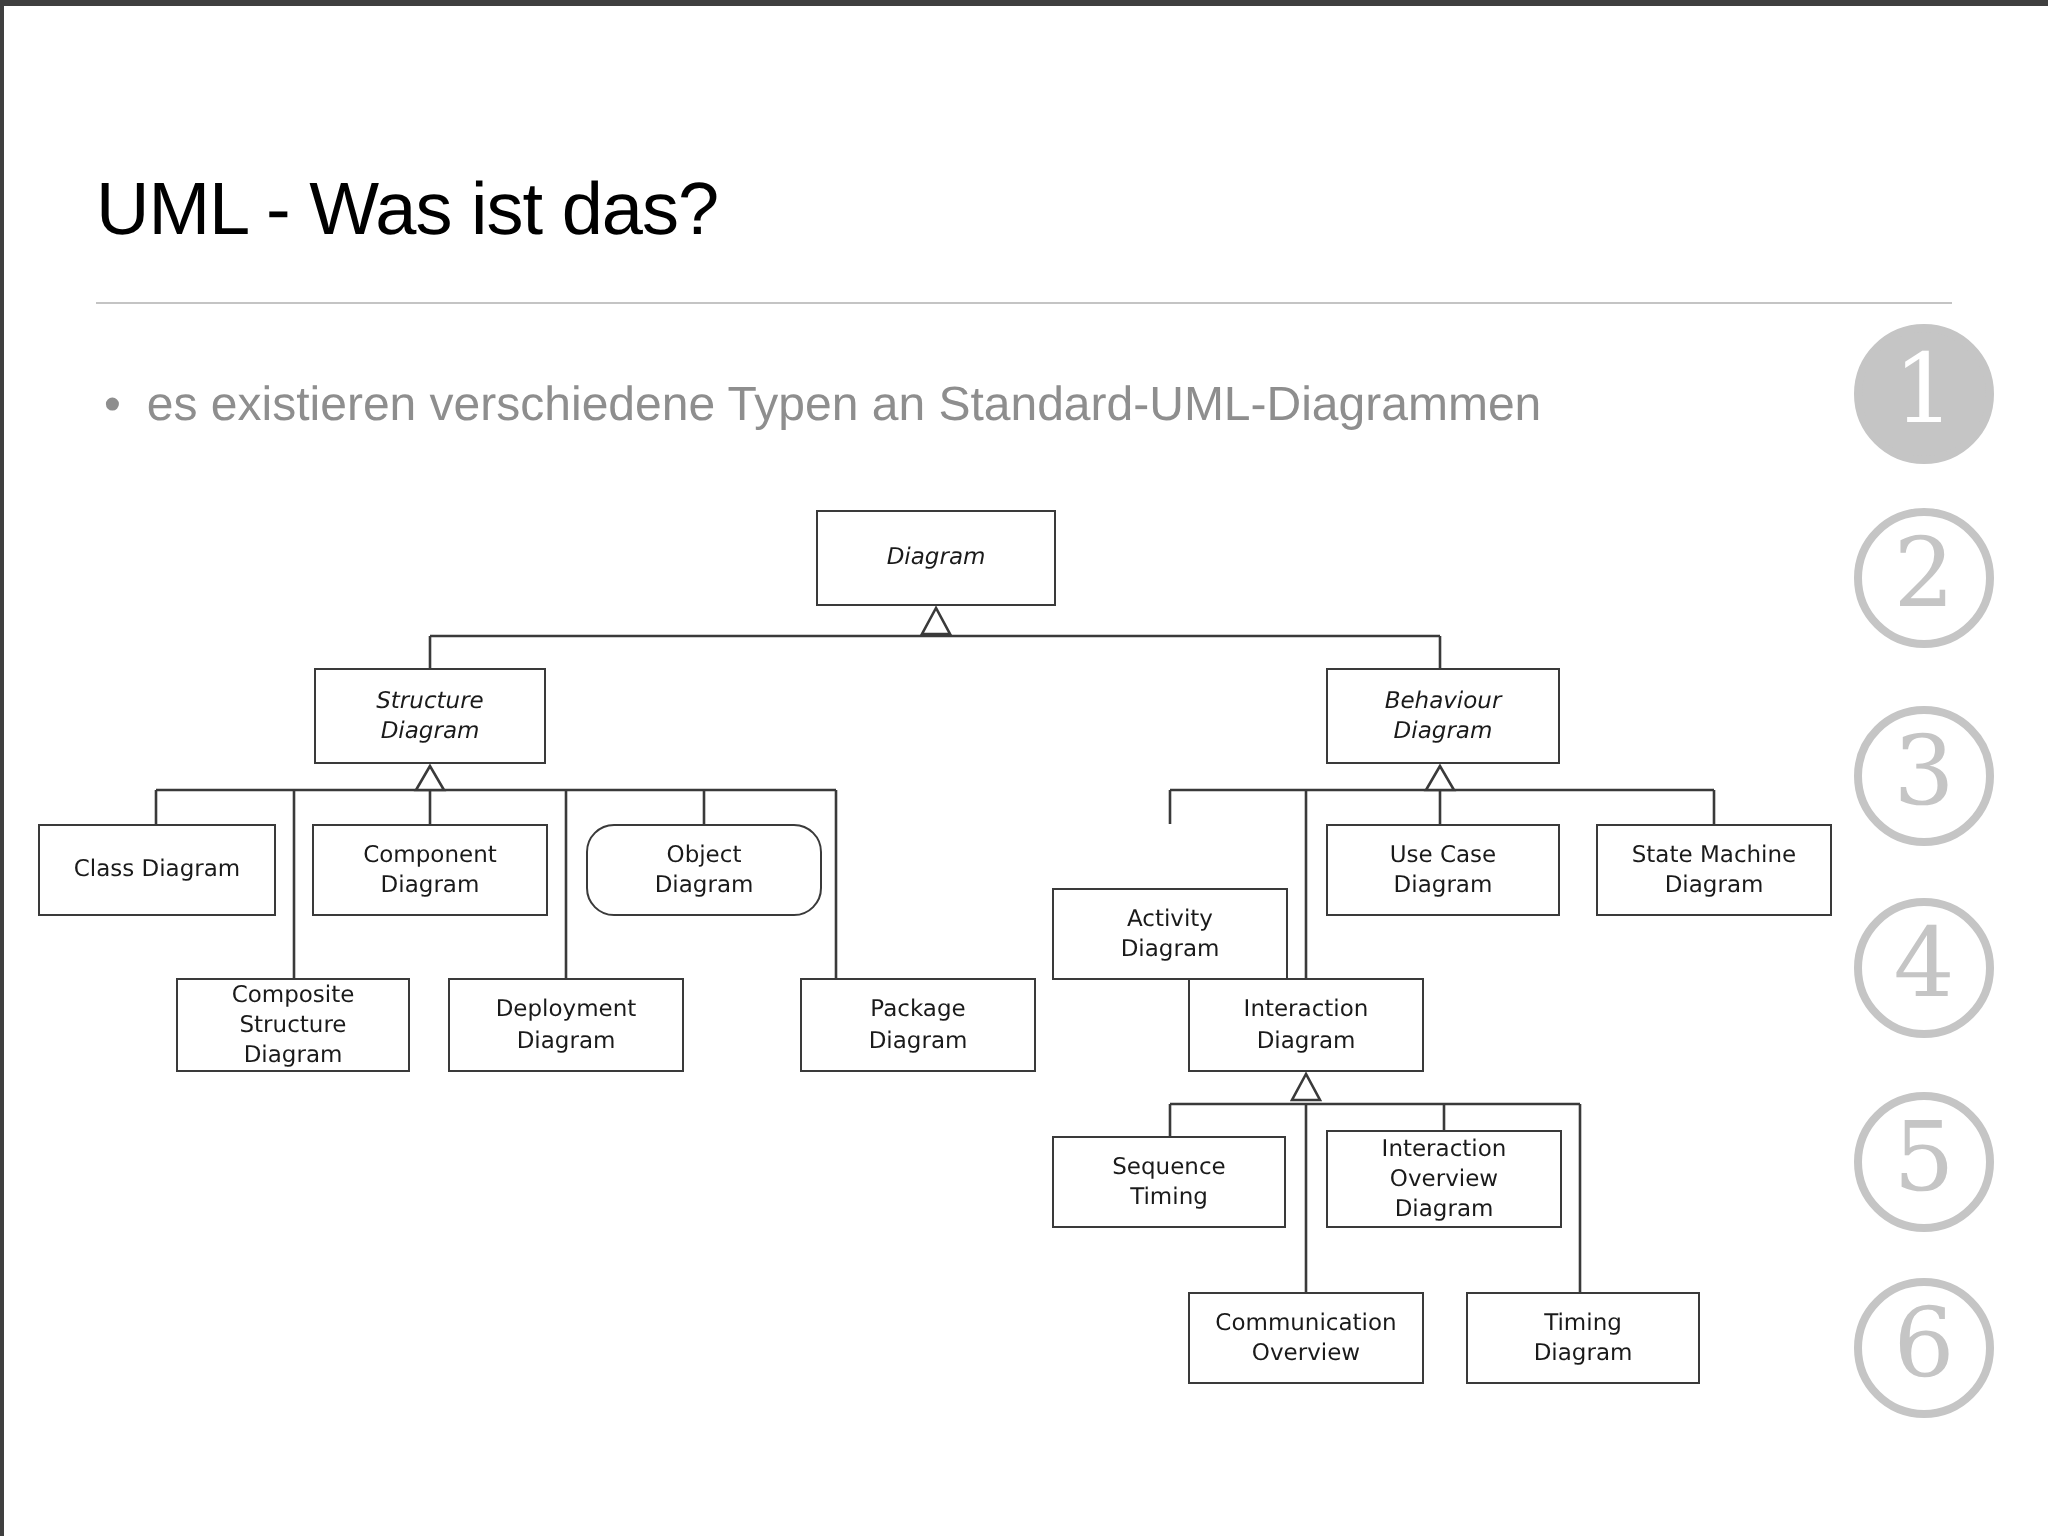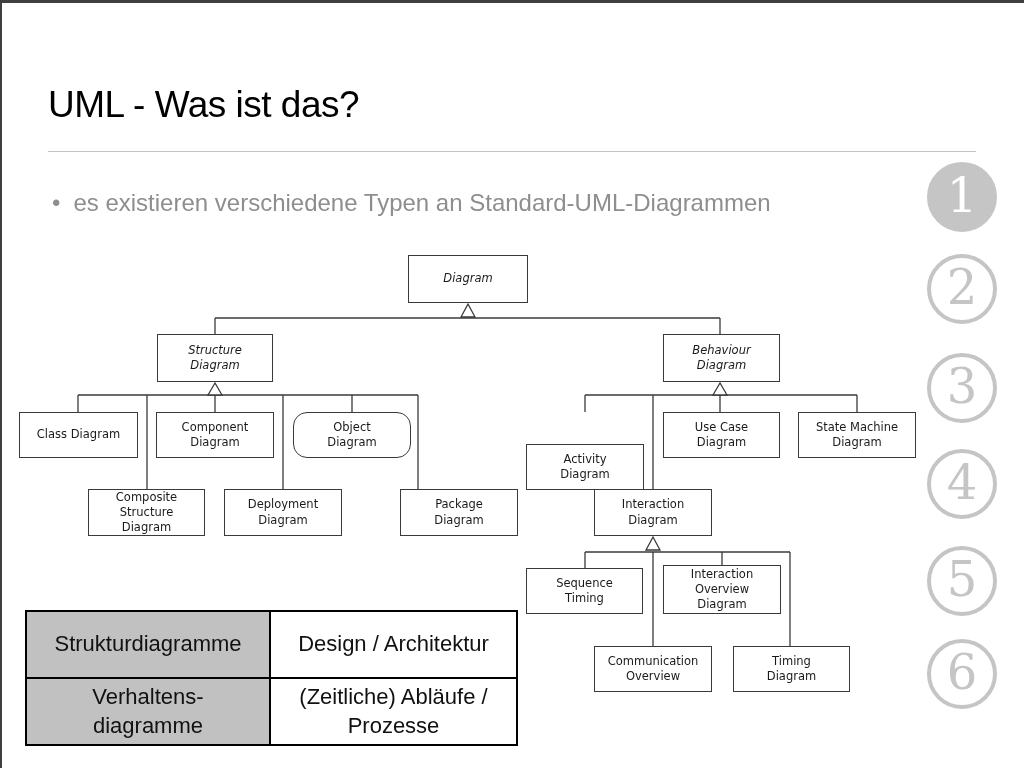--- a/index.html
+++ b/index.html
@@ -119,34 +119,20 @@
         <div class="node" style="left: 663px; top: 565px; width: 118px; height: 49px;">Interaction
 Overview
 Diagram</div>
         <div class="node" style="left: 594px; top: 646px; width: 118px; height: 46px;">Communication
 Overview</div>
         <div class="node" style="left: 733px; top: 646px; width: 117px; height: 46px;">Timing
 Diagram</div>
       </div>
   </div>
 
-  <table class="summary">
-    <tbody>
-        <tr>
-      <td class="key">Strukturdiagramme</td>
-      <td class="val">Design / Architektur</td>
-    </tr>
-    <tr>
-      <td class="key">Verhaltens-
-diagramme</td>
-      <td class="val">(Zeitliche) Abläufe /
-Prozesse</td>
-    </tr>
-  </tbody>
-    </table>
 
   <div id="pagination">
       <div class="page-circle active" style="top: 162px;">1</div>
       <div class="page-circle" style="top: 254px;">2</div>
       <div class="page-circle" style="top: 353px;">3</div>
       <div class="page-circle" style="top: 449px;">4</div>
       <div class="page-circle" style="top: 546px;">5</div>
       <div class="page-circle" style="top: 639px;">6</div>
     </div>
 </div>

